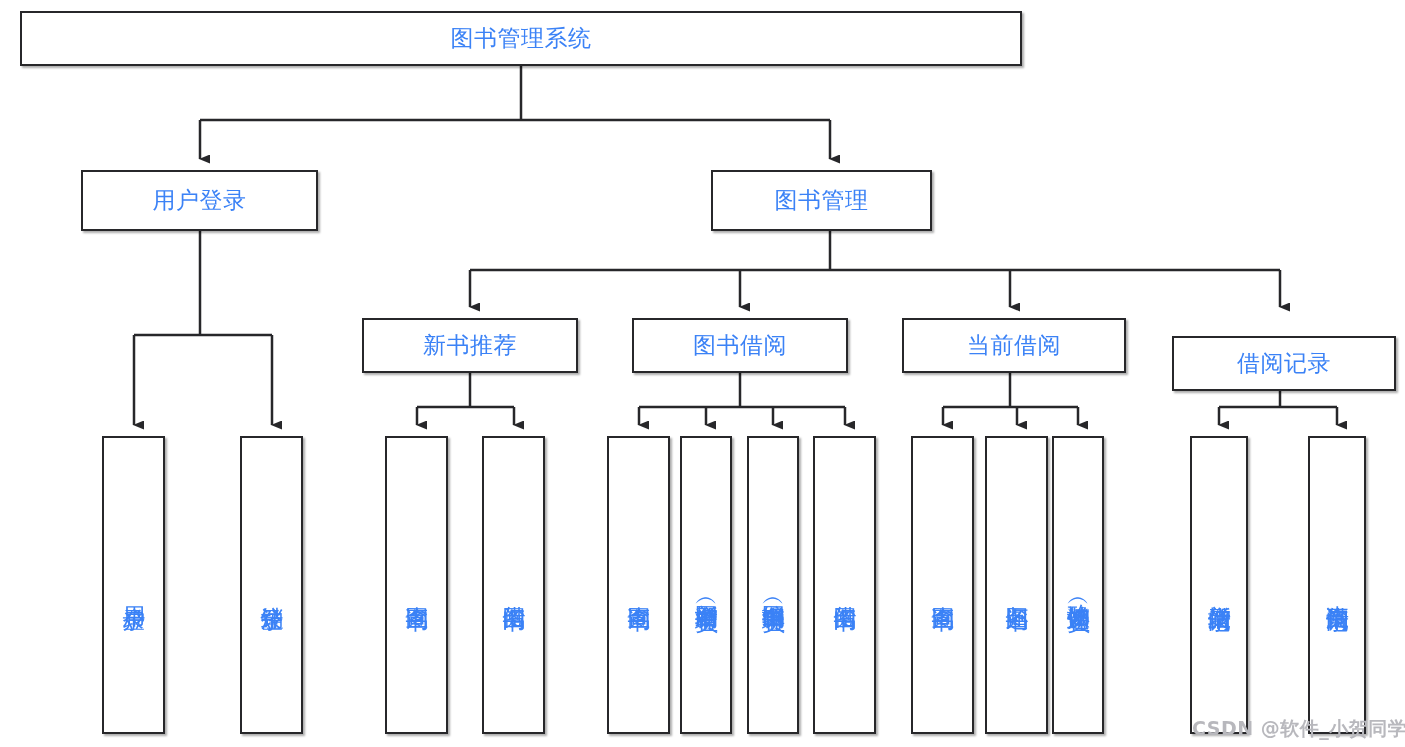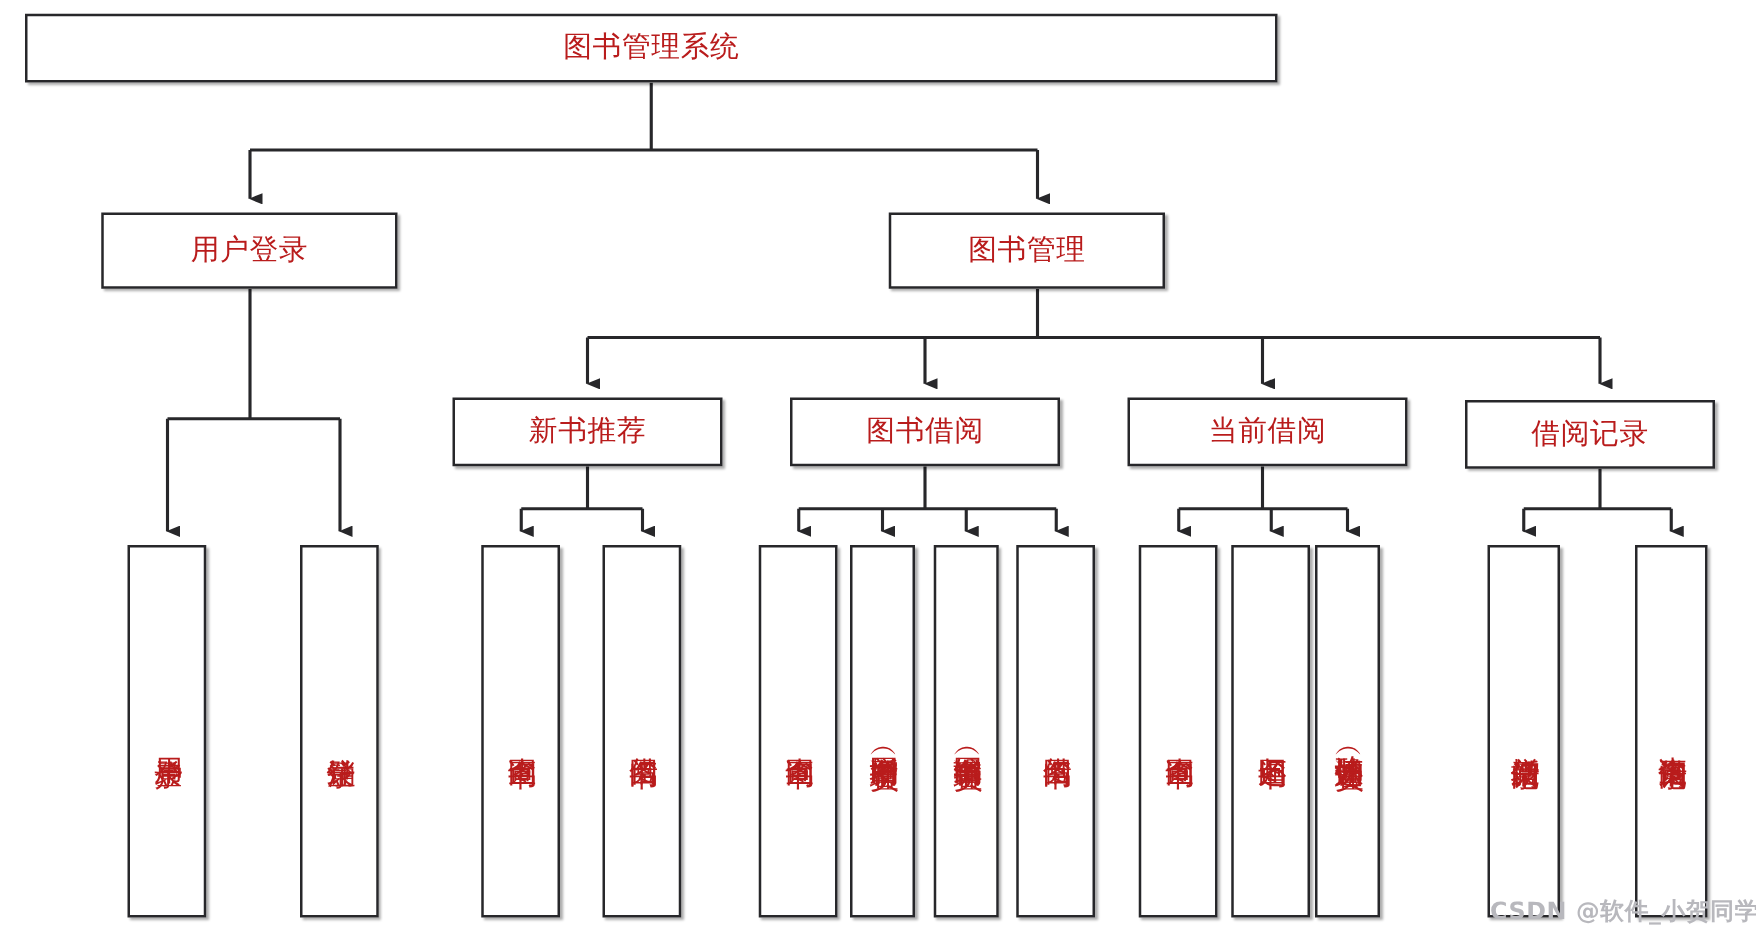--- a/index.html
+++ b/index.html
@@ -26,21 +26,21 @@
   }
   .node {
     position: absolute;
     box-sizing: border-box;
     background: #ffffff;
     border: 2px solid #27272a;
     box-shadow: 2px 2px 2px rgba(0,0,0,0.32);
     display: flex;
     align-items: center;
     justify-content: center;
-    color: #b91c1c;
+    color: #3b82f6;
   }
   .node .label {
     display: block;
     text-align: center;
     line-height: 1.18;
     letter-spacing: 0.5px;
   }
   .node.horizontal .label {
     font-size: 23px;
   }
@@ -124,21 +124,21 @@
       </div>
       <div class="node horizontal" style="left: 362px; top: 318px; width: 216px; height: 55px;">
         <span class="label">新书推荐</span>
       </div>
       <div class="node horizontal" style="left: 632px; top: 318px; width: 216px; height: 55px;">
         <span class="label">图书借阅</span>
       </div>
       <div class="node horizontal" style="left: 902px; top: 318px; width: 224px; height: 55px;">
         <span class="label">当前借阅</span>
       </div>
-      <div class="node horizontal" style="left: 1172px; top: 320px; width: 200px; height: 55px;">
+      <div class="node horizontal" style="left: 1172px; top: 336px; width: 224px; height: 55px;">
         <span class="label">借阅记录</span>
       </div>
       <div class="node vertical" style="left: 102px; top: 436px; width: 63px; height: 298px;">
         <span class="label">用户登录</span>
       </div>
       <div class="node vertical" style="left: 240px; top: 436px; width: 63px; height: 298px;">
         <span class="label">注销登录</span>
       </div>
       <div class="node vertical" style="left: 385px; top: 436px; width: 63px; height: 298px;">
         <span class="label">查询图书</span>

